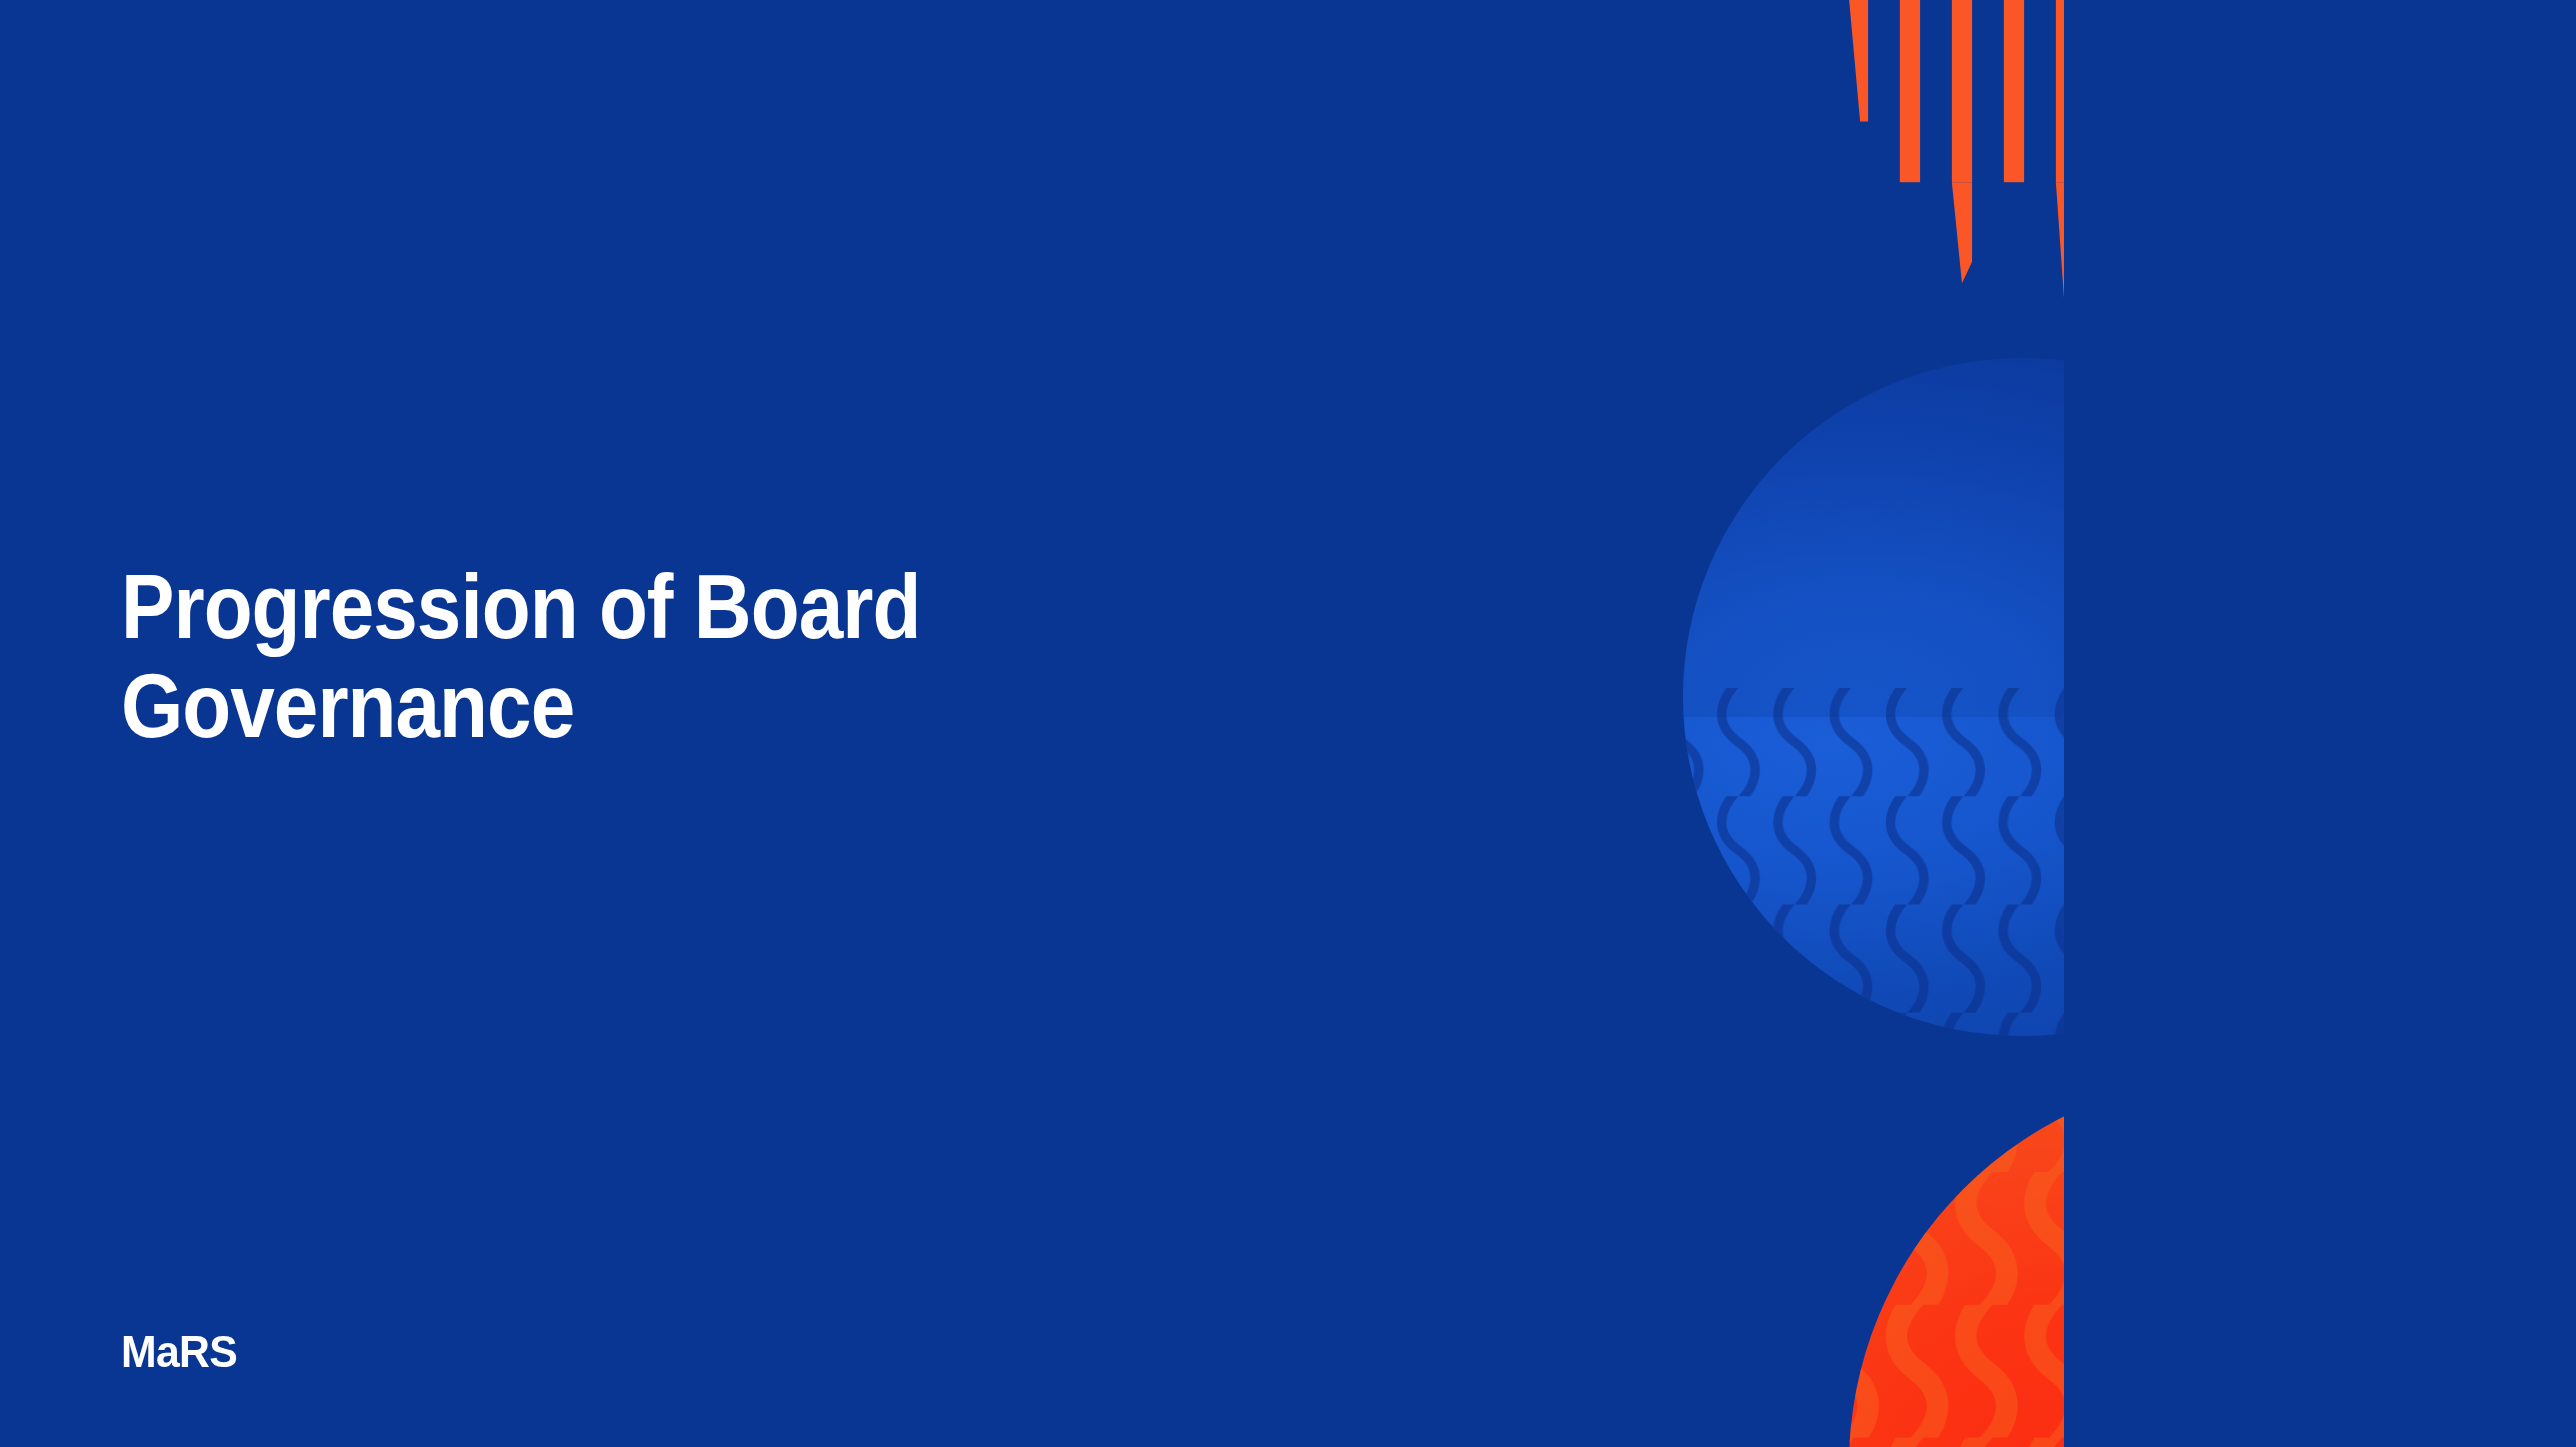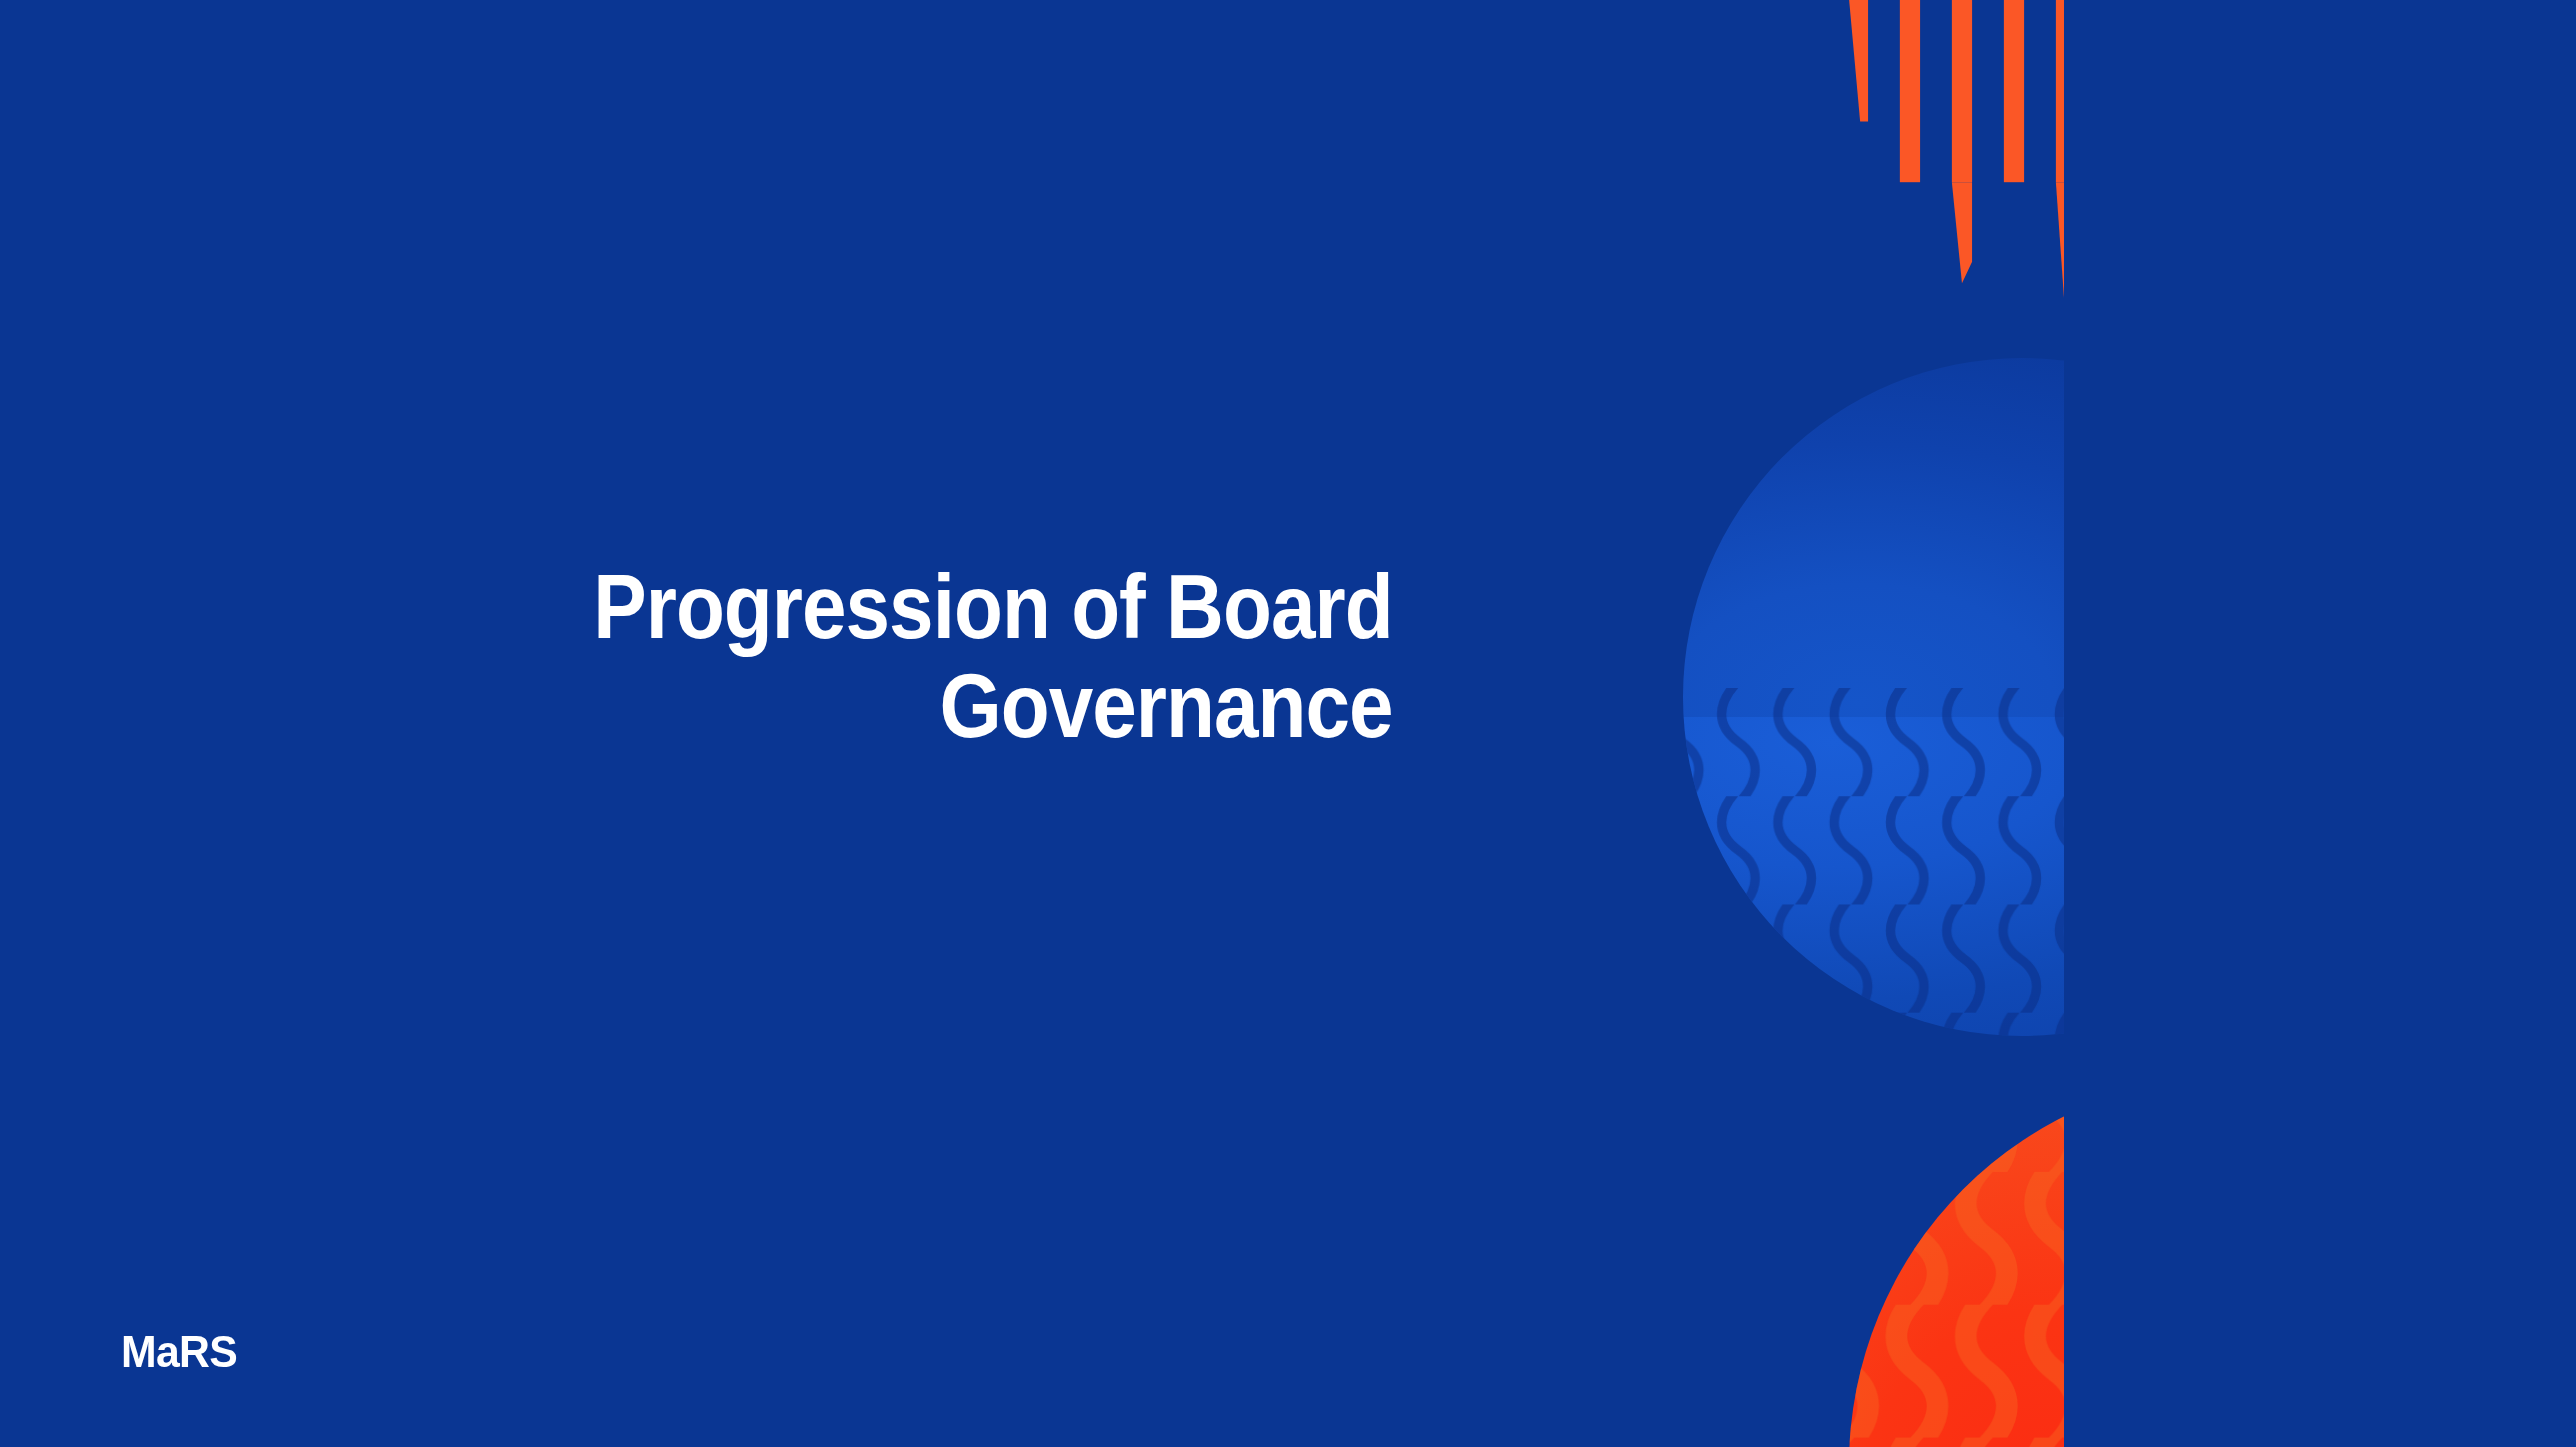--- a/index.html
+++ b/index.html
@@ -4,21 +4,20 @@
 <style>
   html,body{margin:0;padding:0;}
   body{
     width:2576px;height:1448px;overflow:hidden;
     font-family:"Liberation Sans", sans-serif;
     background:#0a3693;
   }
   #slide{
     position:relative;width:2064px;height:1448px;overflow:hidden;
     background:#0a3693;
-    text-align:right;
   }
 
   
   #stripes{
     position:absolute; left:0; top:0; width:2576px; height:506px;
     pointer-events:none;
   }
 
   
   .sphere{ position:absolute; border-radius:50%; overflow:hidden; }

